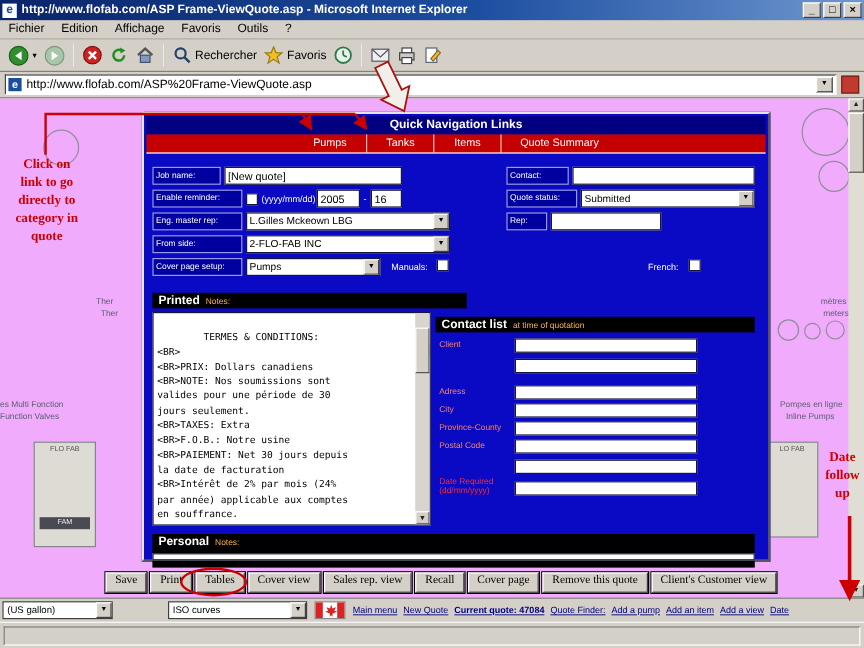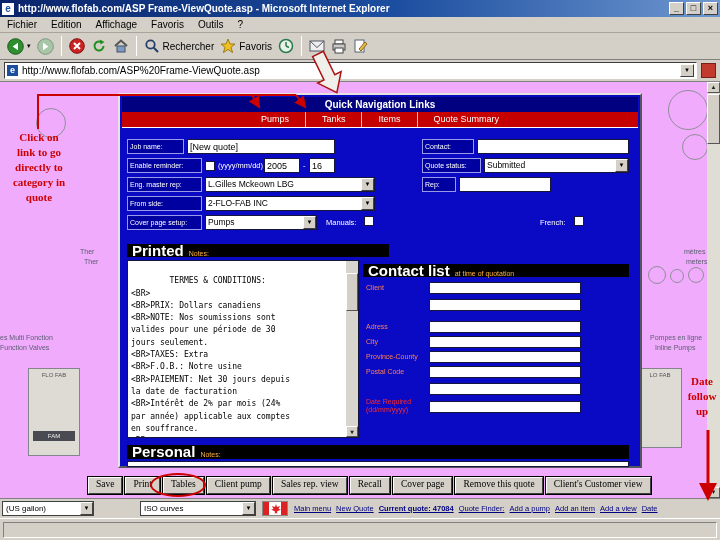--- a/index.html
+++ b/index.html
@@ -68,21 +68,21 @@
   .dd{position:absolute;background:#fff;border:1px solid #16163a;height:15px;
     font-size:8.5px;line-height:13px;padding:0 16px 0 2px;color:#000;
     white-space:nowrap;overflow:hidden;}
   .ddarrow{position:absolute;right:0;top:0;bottom:0;width:13px;background:#d4d0c8;
     border:1px solid;border-color:#fff #404040 #404040 #fff;font-size:6px;
     line-height:11px;text-align:center;color:#000;}
   .cb{position:absolute;width:10px;height:10px;background:#fff;border:1px solid #16163a;}
   .wtext{position:absolute;color:#fff;font-size:7.5px;white-space:nowrap;}
   .blackbar{position:absolute;background:#000;color:#fff;display:flex;
     align-items:baseline;gap:5px;padding:0 5px;}
-  .blackbar b{font-size:15px;line-height:13px;}
+  .blackbar b{font-size:10px;line-height:13px;}
   .blackbar i{font-size:7px;color:#ffb340;font-style:normal;}
   .notes{position:absolute;background:#fff;border:1px solid #16163a;
     font-family:"DejaVu Sans Mono",monospace;font-size:8px;line-height:12.3px;
     color:#000;white-space:pre-wrap;padding:2px 14px 2px 3px;overflow:hidden;}
   .vsb{position:absolute;right:0;top:0;bottom:0;width:12px;background:#d8d5ce;}
   .sbb{height:11px;background:#d4d0c8;border:1px solid;border-color:#fff #555 #555 #fff;
     font-size:6px;line-height:9px;text-align:center;color:#222;}
   .sbb.bot{position:absolute;bottom:0;left:0;right:0;}
   .sbthumb{position:absolute;left:0;right:0;top:12px;height:38px;background:#d4d0c8;
     border:1px solid;border-color:#fff #555 #555 #fff;}
@@ -345,32 +345,32 @@
       <input class="cinp" style="left: 309px; top: 241px; width: 152px;">
       <div class="clabel" style="left:246px;top:258px;width:62px;">Province-County</div>
       <input class="cinp" style="left: 309px; top: 256px; width: 152px;">
       <div class="clabel" style="left:246px;top:273px;width:60px;">Postal Code</div>
       <input class="cinp" style="left: 309px; top: 271px; width: 152px;">
       <input class="cinp" style="left: 309px; top: 288px; width: 152px;">
       <div class="clabel cdate" style="left:246px;top:303px;width:62px;">Date Required
 (dd/mm/yyyy)</div>
       <input class="cinp" style="left: 309px; top: 306px; width: 152px;">
 
-      <div class="blackbar" style="left:7px;top:350px;width:502px;height:14px;">
+      <div class="blackbar" style="left:7px;top:350px;width:502px;height:28px;">
         <b>Personal</b>
         <i>Notes:</i>
       </div>
       <div style="position:absolute;left:7px;top:366px;width:502px;height:6px;background:#fff;border:1px solid #16163a;"></div>
     </div>
 
     <div class="abs btnrow">
       <span class="btn">Save</span>
       <span class="btn">Print</span>
       <span class="btn">Tables</span>
-      <span class="btn">Client pump</span>
+      <span class="btn">Cover view</span>
       <span class="btn">Sales rep. view</span>
       <span class="btn">Recall</span>
       <span class="btn">Cover page</span>
       <span class="btn">Remove this quote</span>
       <span class="btn">Client's Customer view</span>
     </div>
     <div class="abs oval"></div>
 
     <div class="abs bframe">
       <span class="bsel" style="width:92px;">

